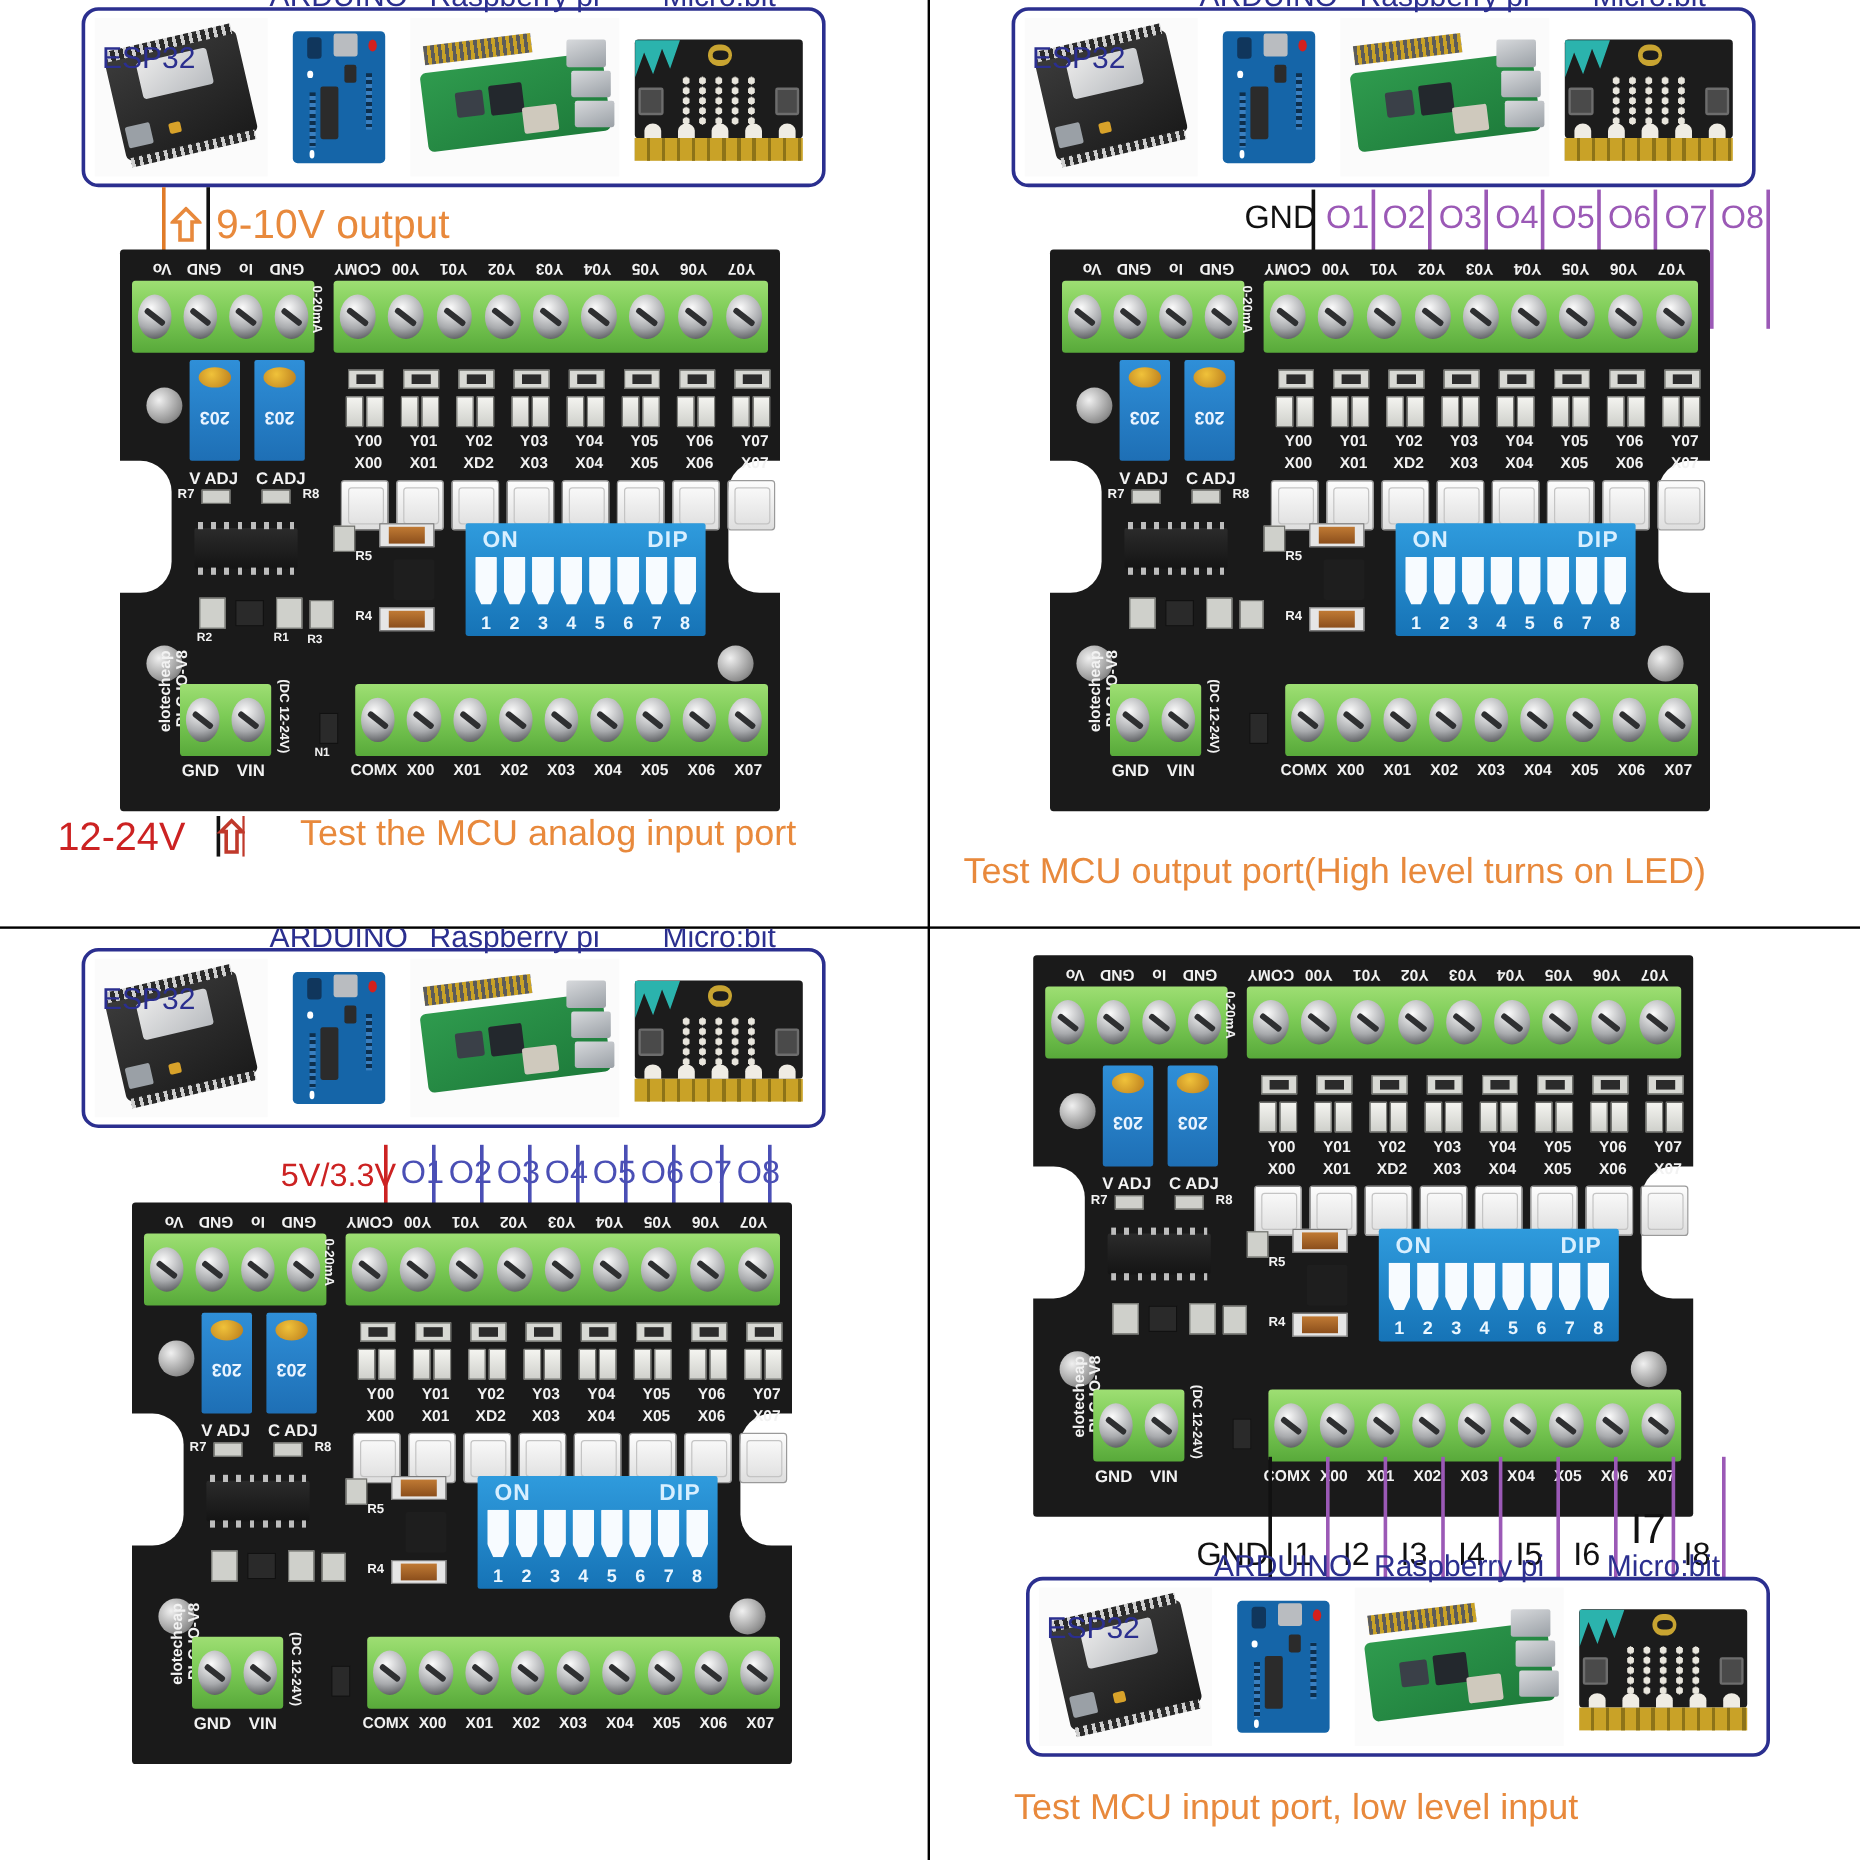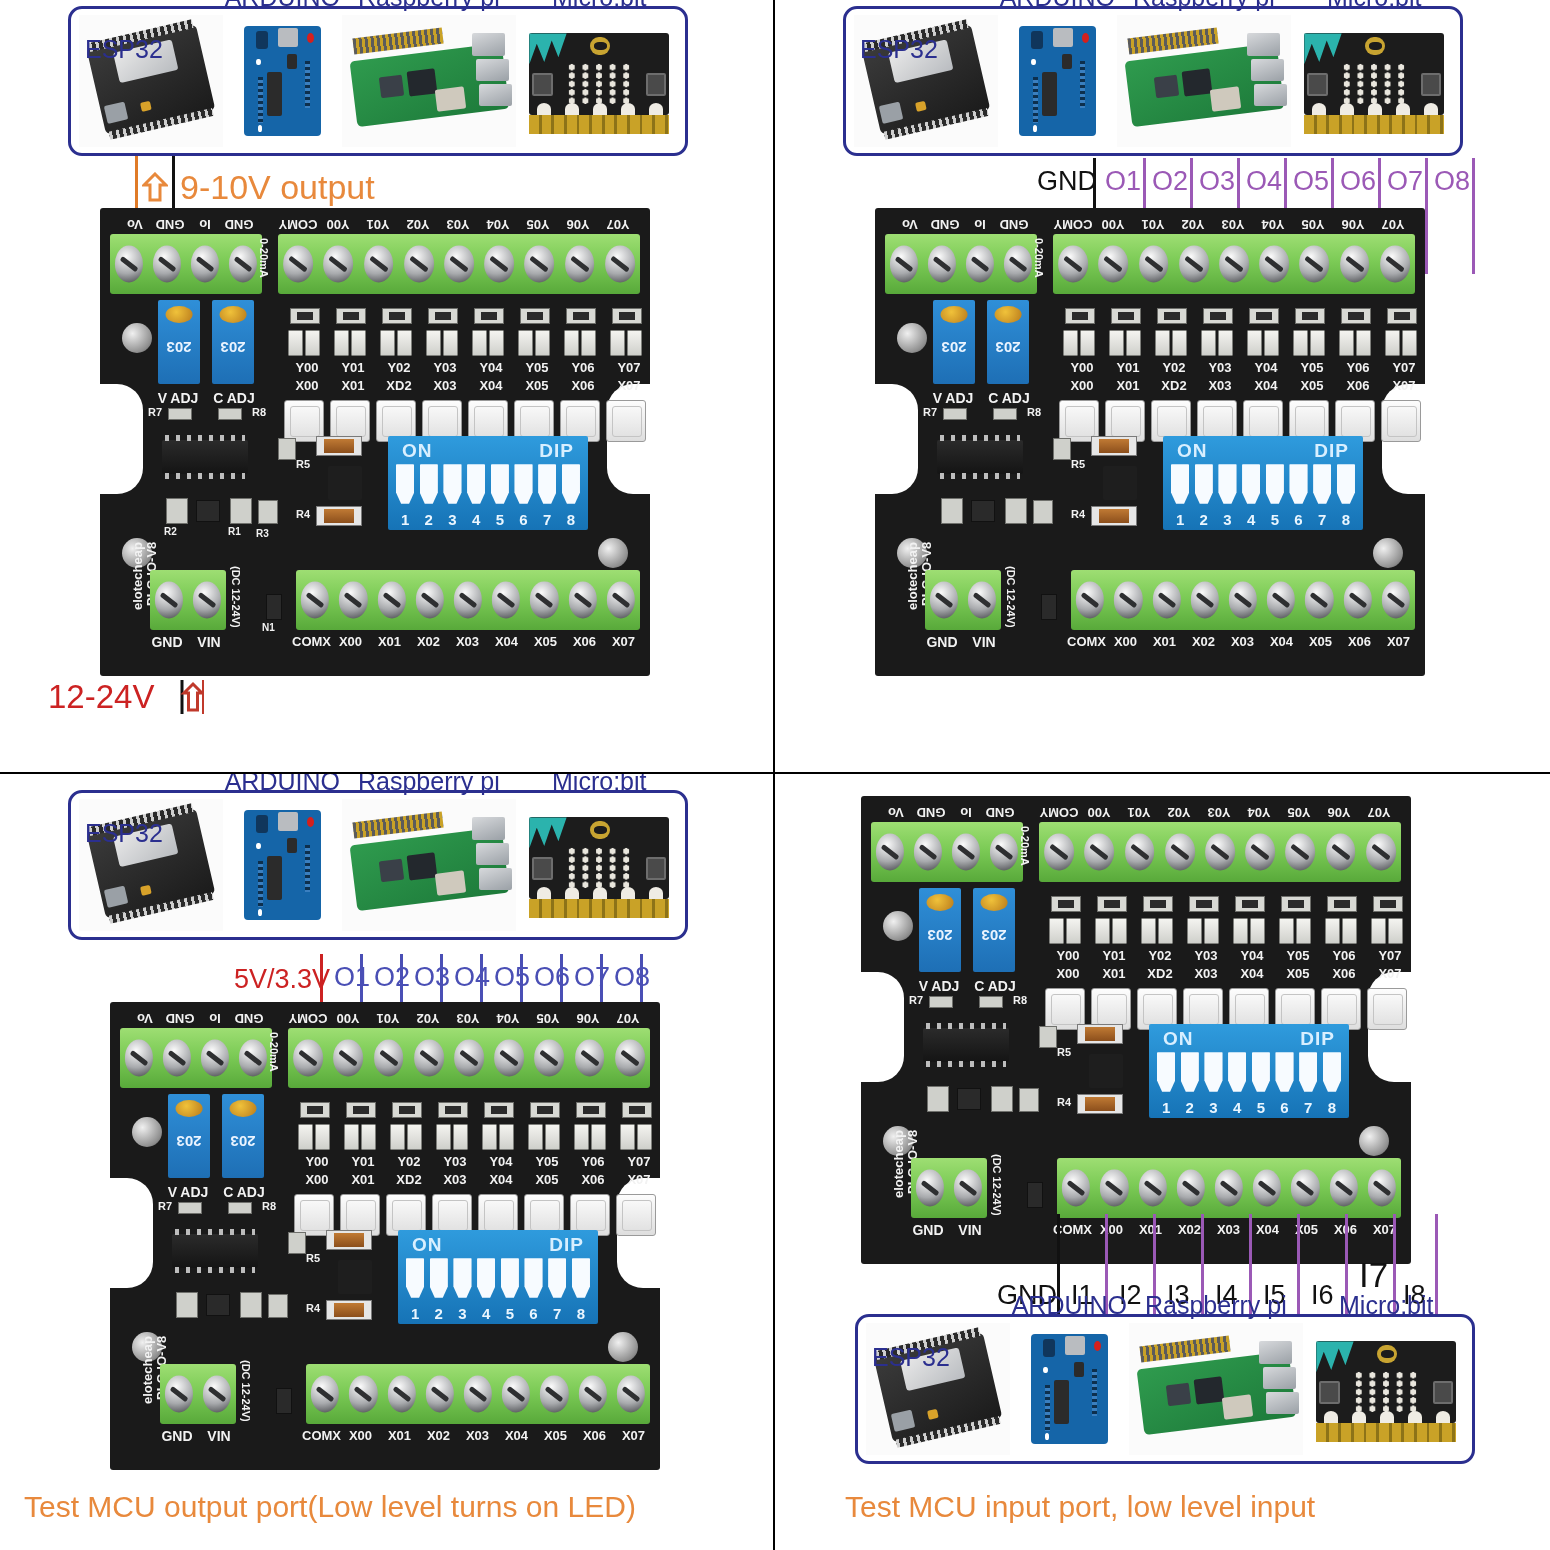--- a/index.html
+++ b/index.html
@@ -574,20 +574,21 @@
     </div>
 
     <div class="wlabel" style="left:48px; top:680px; font-size:33px; color:#cc2222;">12-24V</div>
     <div class="arrow-up" style="left:180px; top:680px;">
       <svg width="24" height="34" viewBox="0 0 24 34">
         <line x1="2" y1="0" x2="2" y2="34" stroke="#111" stroke-width="3"></line>
         <path d="M13 4 L22 13 H17.5 V30 H8.5 V13 H4 Z" fill="none" stroke="#c0392b" stroke-width="3"></path>
         <line x1="23" y1="0" x2="23" y2="34" stroke="#c0392b" stroke-width="2"></line>
       </svg>
     </div>
+    <div class="caption" style="left:250px; top:678px; font-size:30px; color:#e8893c;">Test the MCU analog input port</div>
   </div>
 
   <div class="panel p2">
     <div class="mcu-box" style="left:68px; top:6px; width:620px; height:150px;">
       <div class="mcu-cell" style="width:24%;">
         <span class="mcu-label inset">ESP32</span>
         <div class="mcu-art esp32">
           <div class="body">
               <div class="shield"></div>
               <div class="pins-t"></div>
@@ -860,20 +861,21 @@
           <span style="width:39px; font-size:13px;">X01</span>
           <span style="width:39px; font-size:13px;">X02</span>
           <span style="width:39px; font-size:13px;">X03</span>
           <span style="width:39px; font-size:13px;">X04</span>
           <span style="width:39px; font-size:13px;">X05</span>
           <span style="width:39px; font-size:13px;">X06</span>
           <span style="width:39px; font-size:13px;">X07</span>
       </div>
     </div>
 
+    <div class="caption" style="left:28px; top:710px; font-size:30px; color:#e8893c;">Test MCU output port(High level turns on LED)</div>
   </div>
 
   <div class="panel p3">
     <div class="mcu-box" style="left:68px; top:16px; width:620px; height:150px;">
       <div class="mcu-cell" style="width:24%;">
         <span class="mcu-label inset">ESP32</span>
         <div class="mcu-art esp32">
           <div class="body">
               <div class="shield"></div>
               <div class="pins-t"></div>
@@ -1146,21 +1148,20 @@
           <span style="width:39px; font-size:13px;">X01</span>
           <span style="width:39px; font-size:13px;">X02</span>
           <span style="width:39px; font-size:13px;">X03</span>
           <span style="width:39px; font-size:13px;">X04</span>
           <span style="width:39px; font-size:13px;">X05</span>
           <span style="width:39px; font-size:13px;">X06</span>
           <span style="width:39px; font-size:13px;">X07</span>
       </div>
     </div>
 
-    <div class="caption" style="left:24px; top:716px; font-size:30px; color:#e8893c;">Test MCU output port(Low level turns on LED)</div>
   </div>
 
   <div class="panel p4">
     <div class="board" style="left:86px; top:22px; width:550px; height:468px;">
       <div class="notch-l" style="top:176px;"></div>
       <div class="notch-r" style="top:176px;"></div>
       <div class="hole" style="left:22px; top:115px;"></div>
       <div class="hole" style="left:22px; top:330px;"></div>
       <div class="hole" style="right:22px; top:330px;"></div>
       <div class="silk-row" style="left:8px; top:9px; width:150px;">

